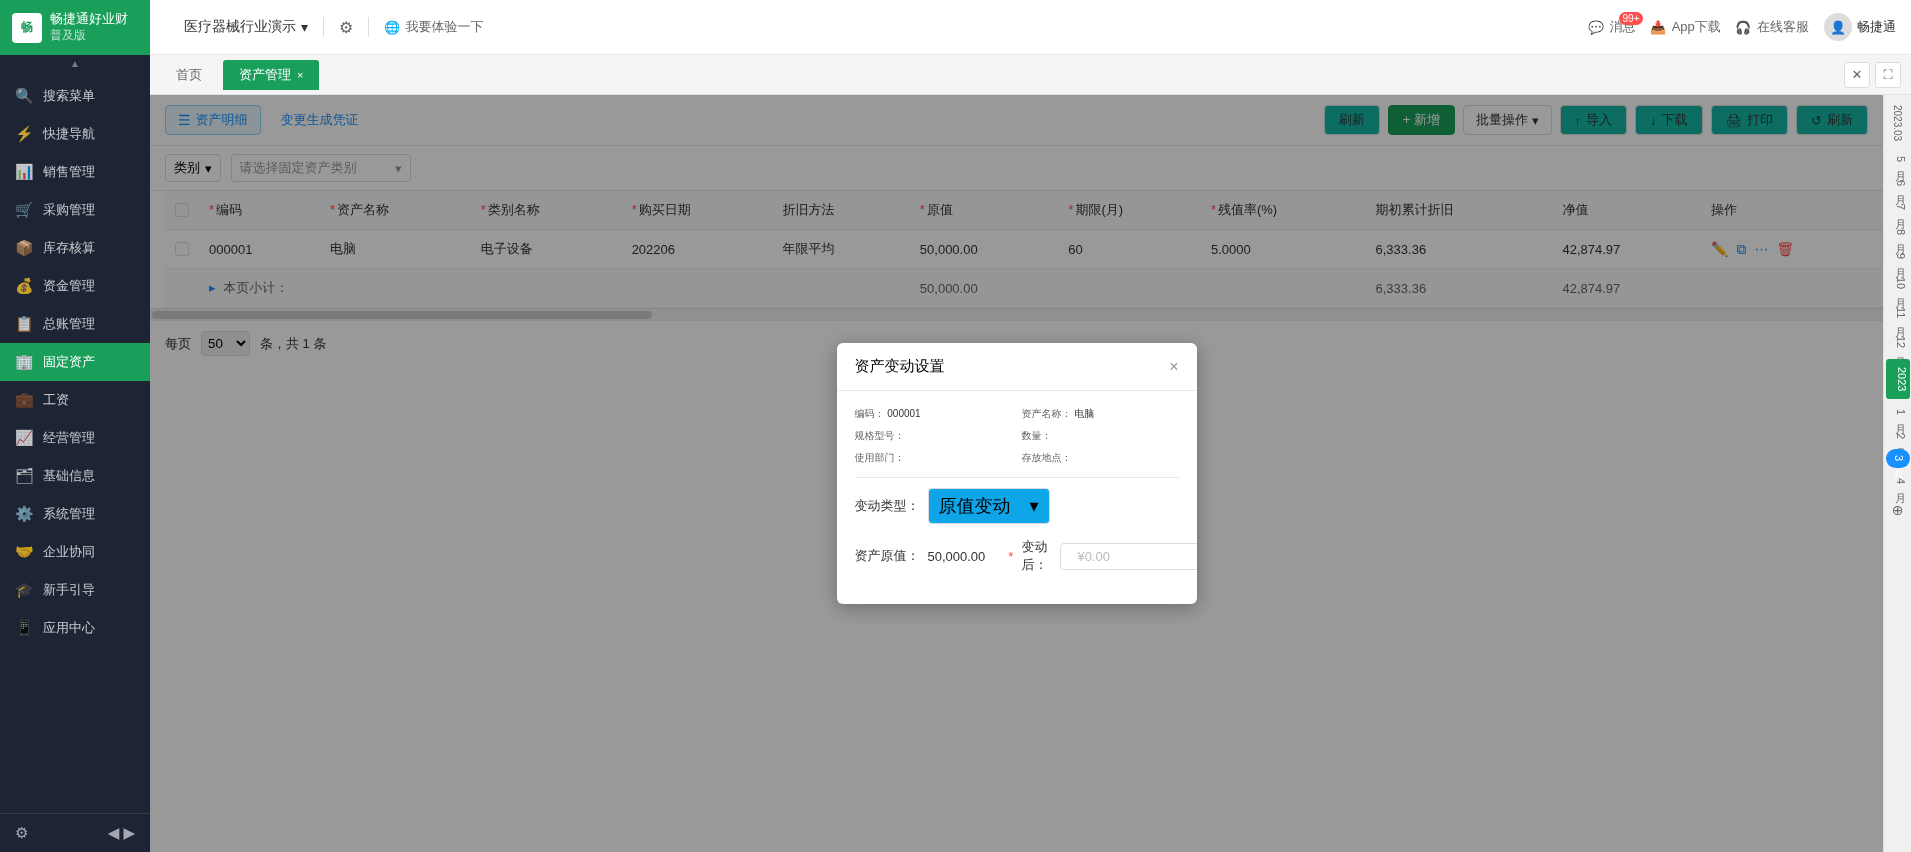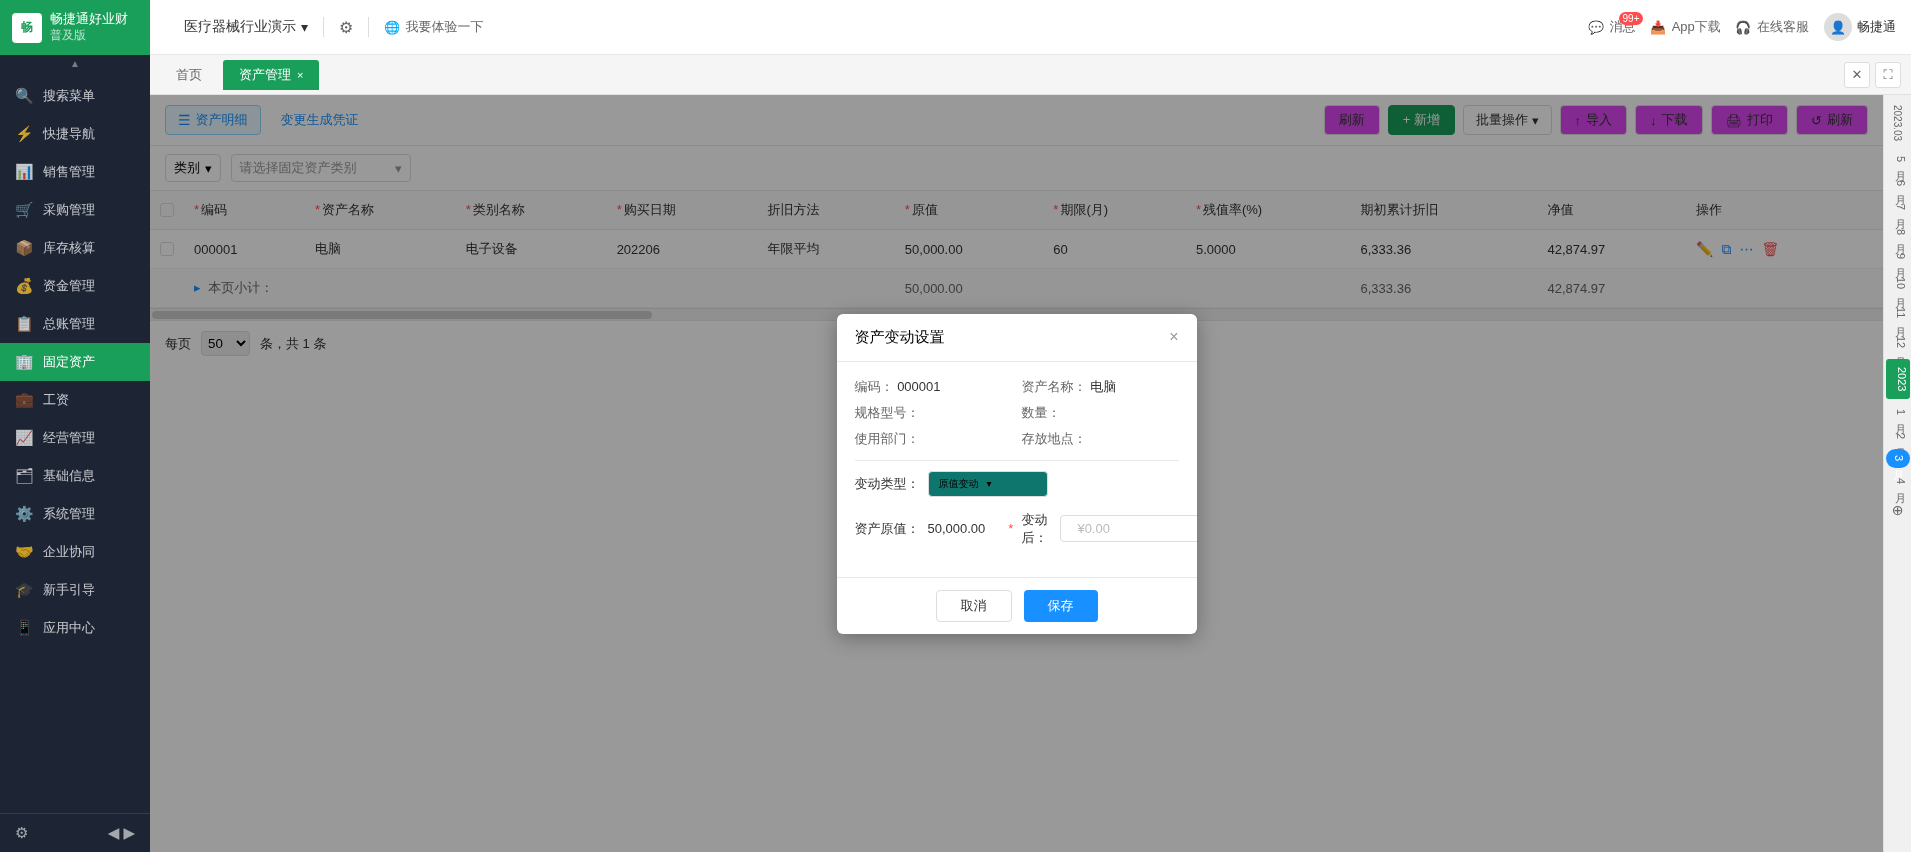--- a/index.html
+++ b/index.html
@@ -164,31 +164,31 @@
     }
     .toolbar-right { margin-left: auto; display: flex; gap: 8px; align-items: center; }
     .btn {
       padding: 5px 14px;
       border-radius: 4px;
       font-size: 13px;
       cursor: pointer;
       border: 1px solid transparent;
       display: flex; align-items: center; gap: 5px;
     }
-    .btn-default { background: #d946ef; border-color: #ddd; color: #333; }
+    .btn-default { background: #14b8a6; border-color: #ddd; color: #333; }
     .btn-green { background: #1a9f5a; color: #fff; border-color: #1a9f5a; }
     .btn-batch {
       background: #fff; border: 1px solid #ddd; color: #333;
       padding: 5px 12px; border-radius: 4px; cursor: pointer; font-size: 13px;
       display: flex; align-items: center; gap: 4px;
     }
 
     
     .table-wrap { overflow: auto; flex: 1; }
-    table { width: 100%; border-collapse: collapse; }
+    table { width: 100%; border-collapse: collapse; margin-left: 15px; }
     th {
       background: #fafafa;
       border-bottom: 1px solid #e8e8e8;
       padding: 10px 10px;
       text-align: left;
       font-weight: 500;
       color: #333;
       font-size: 13px;
       white-space: nowrap;
     }
@@ -263,30 +263,30 @@
       border-bottom: 1px solid #e8e8e8;
       display: flex; align-items: center; justify-content: space-between;
     }
     .modal-close { cursor: pointer; color: #999; font-size: 16px; }
     .modal-body { padding: 16px 18px; }
     .modal-info-grid {
       display: grid; grid-template-columns: 1fr 1fr;
       gap: 8px 10px;
       margin-bottom: 12px;
     }
-    .modal-info-item { font-size: 13px; color: #333; }
+    .modal-info-item { font-size: 10px; color: #333; }
     .modal-info-label { color: #666; }
     .modal-divider { border: none; border-top: 1px solid #e8e8e8; margin: 10px 0; }
     .modal-field { display: flex; align-items: center; margin-bottom: 14px; gap: 8px; }
     .modal-field-label { color: #333; font-size: 13px; min-width: 65px; }
     .modal-field-select {
       border: 1px solid #ddd; border-radius: 4px;
-      padding: 5px 10px; font-size: 10px;
-      display: flex; align-items: center; gap: 8px;
-      background: #0f766e; cursor: pointer; min-width: 120px;
+      padding: 5px 10px; font-size: 18px;
+      display: flex; align-items: center; gap: 19px;
+      background: #0ea5e9; cursor: pointer; min-width: 120px;
     }
     .modal-field-value { color: #333; font-size: 13px; }
     .modal-field-input {
       border: 1px solid #ddd; border-radius: 4px;
       padding: 5px 16px; font-size: 13px;
       flex: 1; color: #999;
     }
     .modal-field-input::placeholder { color: #bbb; }
     .modal-footer {
       padding: 12px 18px;
@@ -611,24 +611,20 @@
               </div>
             </div>
             <div class="modal-field">
               <span class="modal-field-label">资产原值：</span>
               <span class="modal-field-value">50,000.00</span>
               <span style="margin-left:15px; color:#ff4d4f;">*</span>
               <span style="margin-right:5px; color:#333;">变动后：</span>
               <input class="modal-field-input" type="text" placeholder="¥0.00" style="">
             </div>
           </div>
-          <div class="modal-footer">
-            <button class="btn-cancel">取消</button>
-            <button class="btn-save">保存</button>
-          </div>
         </div>
       </div>
     </div>
 
     <div class="right-sidebar">
       <div class="rs-date">2023.03</div>
       <div class="rs-item">5月</div>
       <div class="rs-item">6月</div>
       <div class="rs-item">7月</div>
       <div class="rs-item">8月</div>

